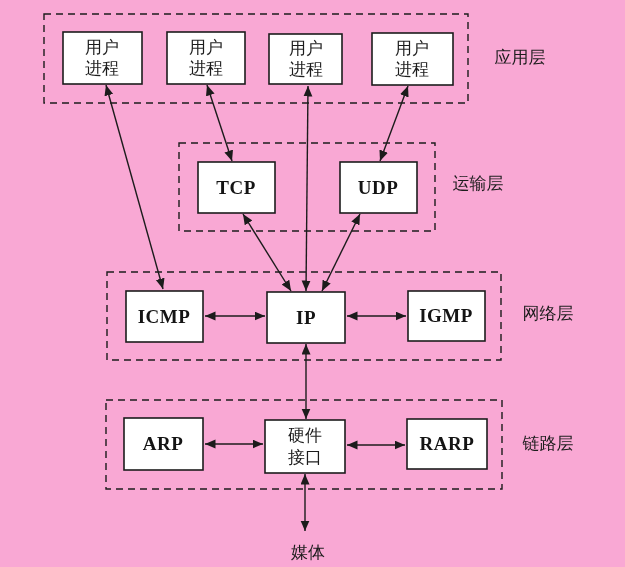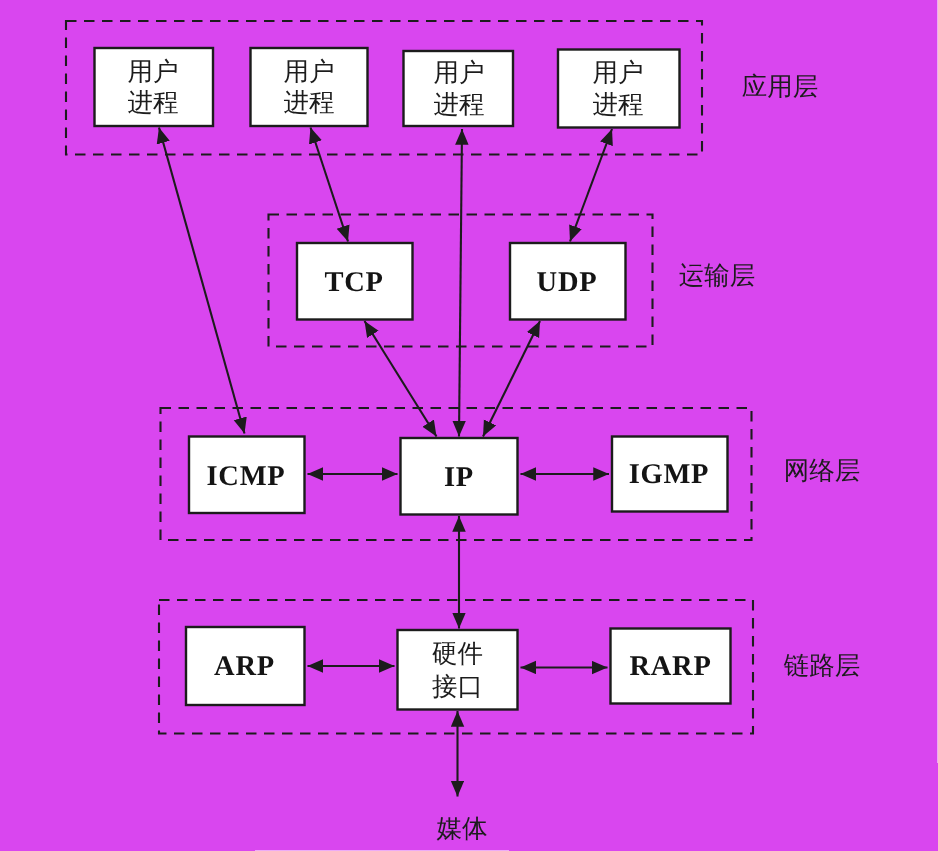--- a/index.html
+++ b/index.html
@@ -4,21 +4,21 @@
 <style>
   html, body {
     margin: 0;
     padding: 0;
     background: #fcfcfc;
   }
   .page {
     position: relative;
     width: 625px;
     height: 567px;
-    background: #d946ef;
+    background: #f9a8d4;
     font-family: "Liberation Sans", sans-serif;
     overflow: hidden;
   }
   svg { display: block; }
   .box {
     fill: #ffffff;
     stroke: #1c1c1c;
     stroke-width: 1.6;
   }
   .dashed {

